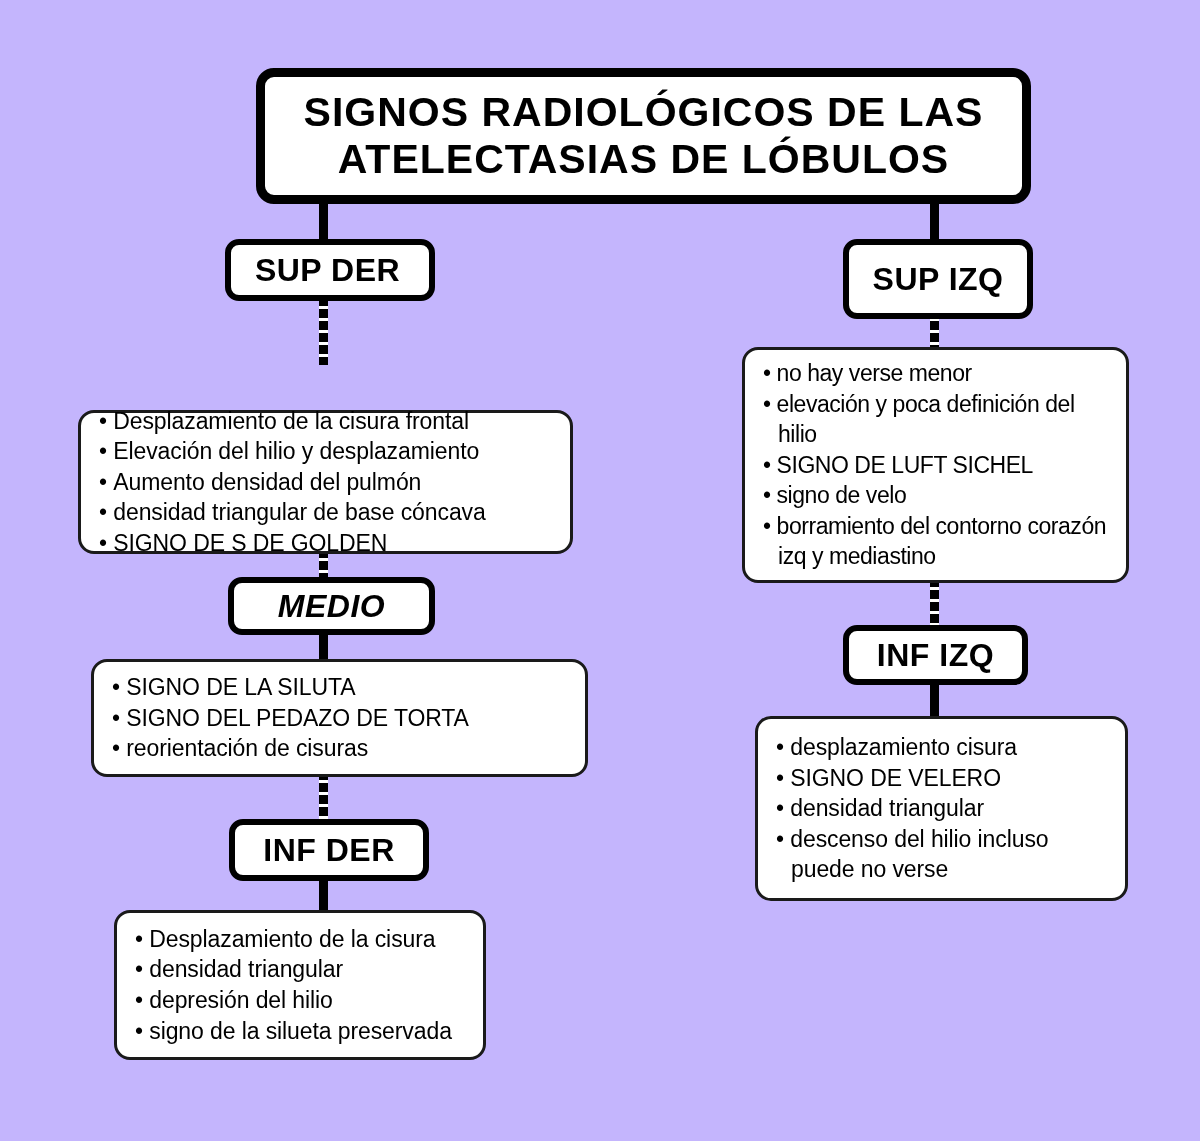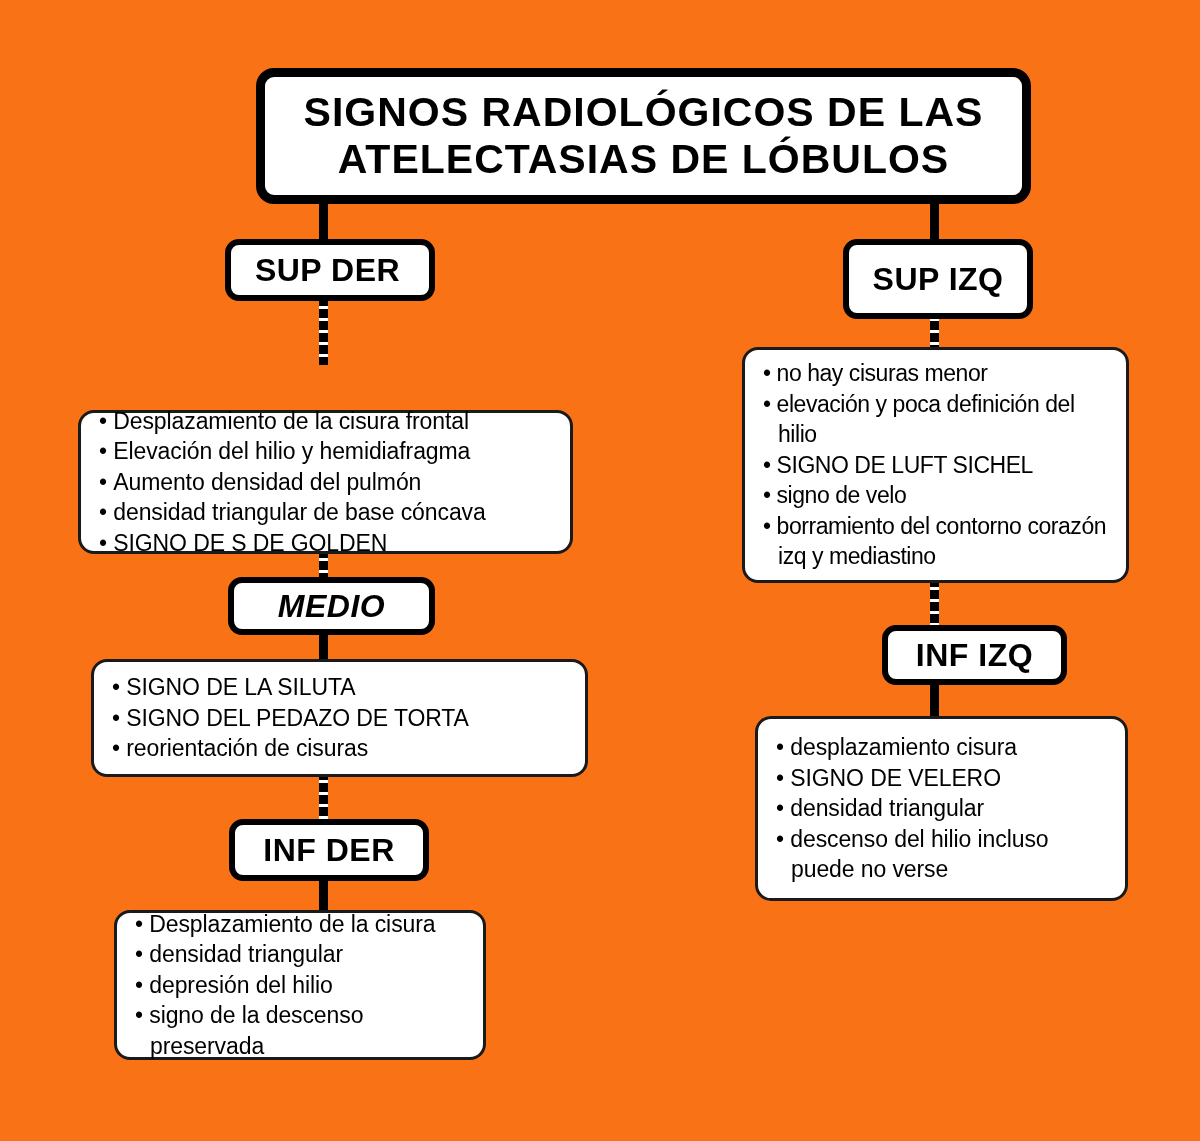--- a/index.html
+++ b/index.html
@@ -12,21 +12,21 @@
     height: 1141px;
     font-family: "Liberation Sans", "DejaVu Sans", sans-serif;
     color: #000000;
     overflow: hidden;
   }
 
   #canvas {
     position: relative;
     width: 1200px;
     height: 1141px;
-    background: #f97316;
+    background: #c4b5fd;
   }
 
   
   .connector {
     position: absolute;
     background: #000000;
     width: 9px;
   }
   .connector.dashy {
     background:
@@ -125,21 +125,21 @@
 ATELECTASIAS DE LÓBULOS</span>
   </div>
 
   <div class="node label" style="left:225px; top:239px; width:210px; height:62px;padding-left:13px;">
     <span>SUP DER</span>
   </div>
 
   <div class="listbox" style="left:78px; top:363px; width:495px; height:144px;margin-top:47px;">
     <ul>
       <li>Desplazamiento de la cisura frontal</li>
-      <li>Elevación del hilio y hemidiafragma</li>
+      <li>Elevación del hilio y desplazamiento</li>
       <li>Aumento densidad del pulmón</li>
       <li>densidad triangular de base cóncava</li>
       <li>SIGNO DE S DE GOLDEN</li>
     </ul>
   </div>
 
   <div class="node label" style="left:228px; top:577px; width:207px; height:58px;font-style:italic;">
     <span>MEDIO</span>
   </div>
 
@@ -153,39 +153,39 @@
 
   <div class="node label" style="left:229px; top:819px; width:200px; height:62px;text-align:right;">
     <span>INF DER</span>
   </div>
 
   <div class="listbox" style="left:114px; top:910px; width:372px; height:150px;">
     <ul>
       <li>Desplazamiento de la cisura</li>
       <li>densidad triangular</li>
       <li>depresión del hilio</li>
-      <li>signo de la descenso preservada</li>
+      <li>signo de la silueta preservada</li>
     </ul>
   </div>
 
   <div class="node label" style="left:843px; top:239px; width:190px; height:80px;">
     <span>SUP IZQ</span>
   </div>
 
   <div class="listbox tight" style="left:742px; top:347px; width:387px; height:236px;">
     <ul>
-      <li>no hay cisuras menor</li>
+      <li>no hay verse menor</li>
       <li>elevación y poca definición del hilio</li>
       <li>SIGNO DE LUFT SICHEL</li>
       <li>signo de velo</li>
       <li>borramiento del contorno corazón izq y mediastino</li>
     </ul>
   </div>
 
-  <div class="node label" style="left:843px; top:625px; width:185px; height:60px;margin-left:39px;">
+  <div class="node label" style="left:843px; top:625px; width:185px; height:60px;">
     <span>INF IZQ</span>
   </div>
 
   <div class="listbox" style="left:755px; top:716px; width:373px; height:185px;">
     <ul>
       <li>desplazamiento cisura</li>
       <li>SIGNO DE VELERO</li>
       <li>densidad triangular</li>
       <li>descenso del hilio incluso puede no verse</li>
     </ul>

